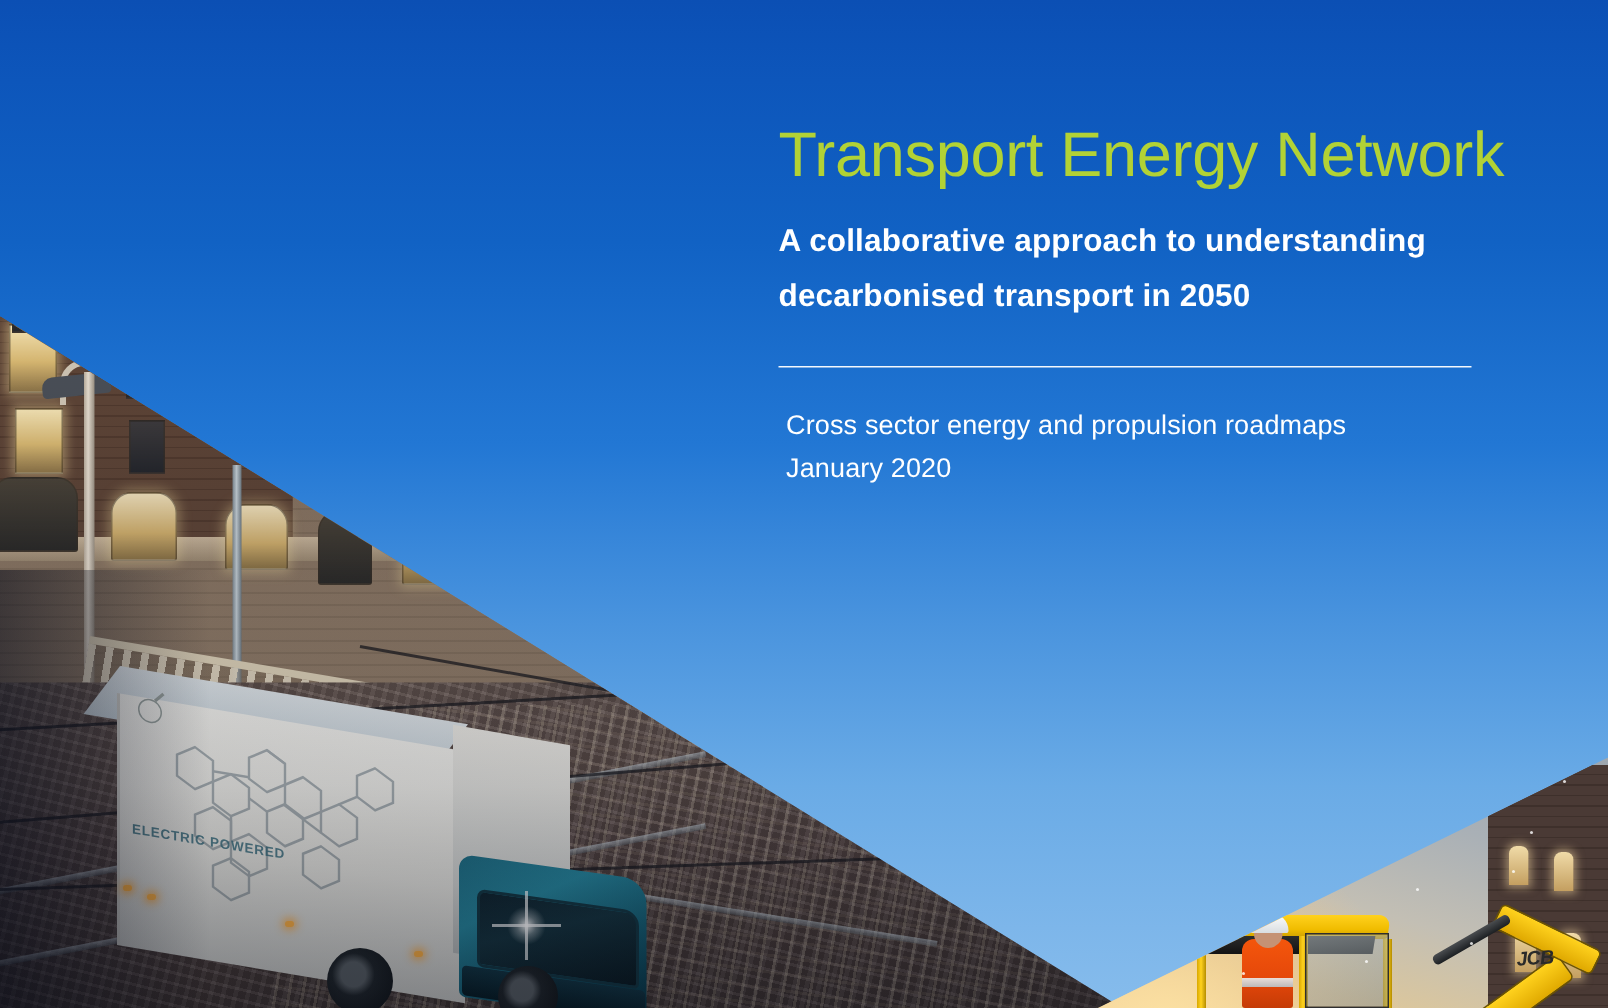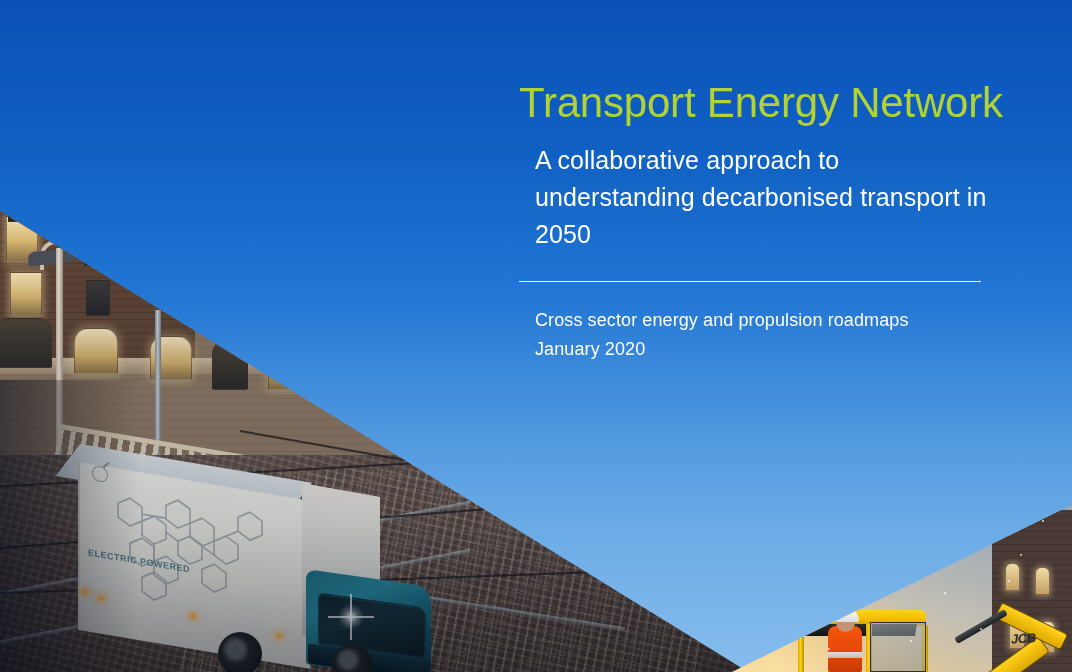--- a/index.html
+++ b/index.html
@@ -406,37 +406,37 @@
   .title {
     margin: 0;
     font-size: 42px;
     font-weight: 400;
     line-height: 50px;
     letter-spacing: -.2px;
     white-space: nowrap;
     text-align: center;
   }
   .subtitle {
-    margin: 14px 0 0 16px;
-    font-size: 25px;
-    font-weight: 400;
+    margin: 14px 0 0 0;
+    font-size: 21px;
+    font-weight: 700;
     line-height: 37px;
     color: #ffffff;
     letter-spacing: .1px;
   }
   .divider {
     margin: 28px 0 0 0;
     width: 462px;
     height: 1px;
     background: #ffffff;
     border: 0;
     opacity: .95;
   }
   .meta {
-    margin: 24px 0 0 16px;
+    margin: 24px 0 0 5px;
     font-size: 18px;
     font-weight: 300;
     line-height: 29px;
     color: #ffffff;
     letter-spacing: .1px;
   }
 </style>
 </head>
 <body>
 

